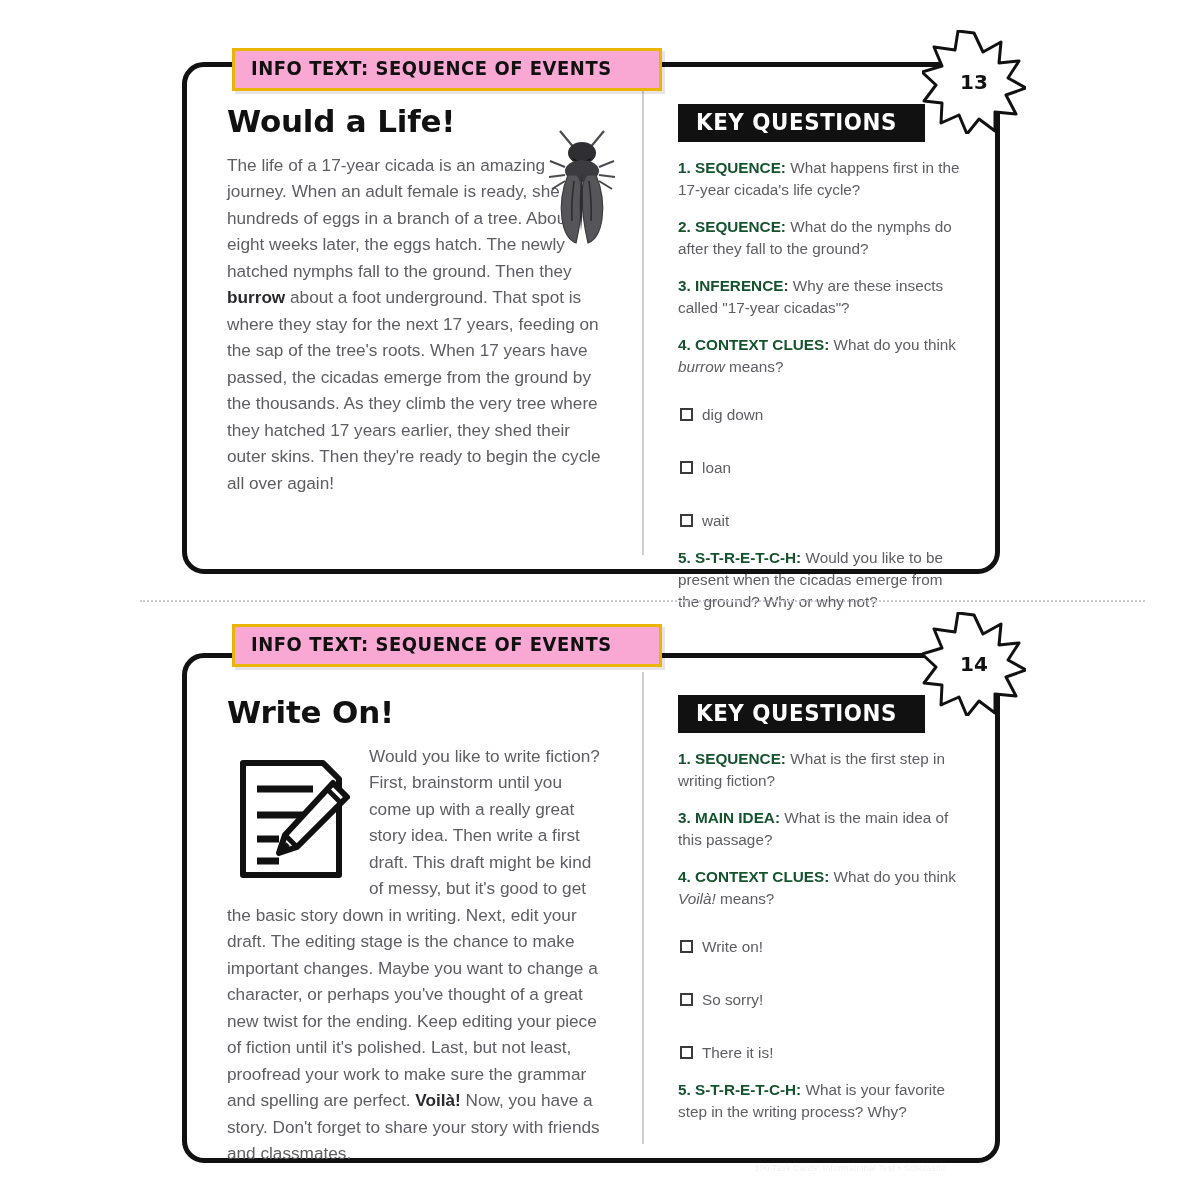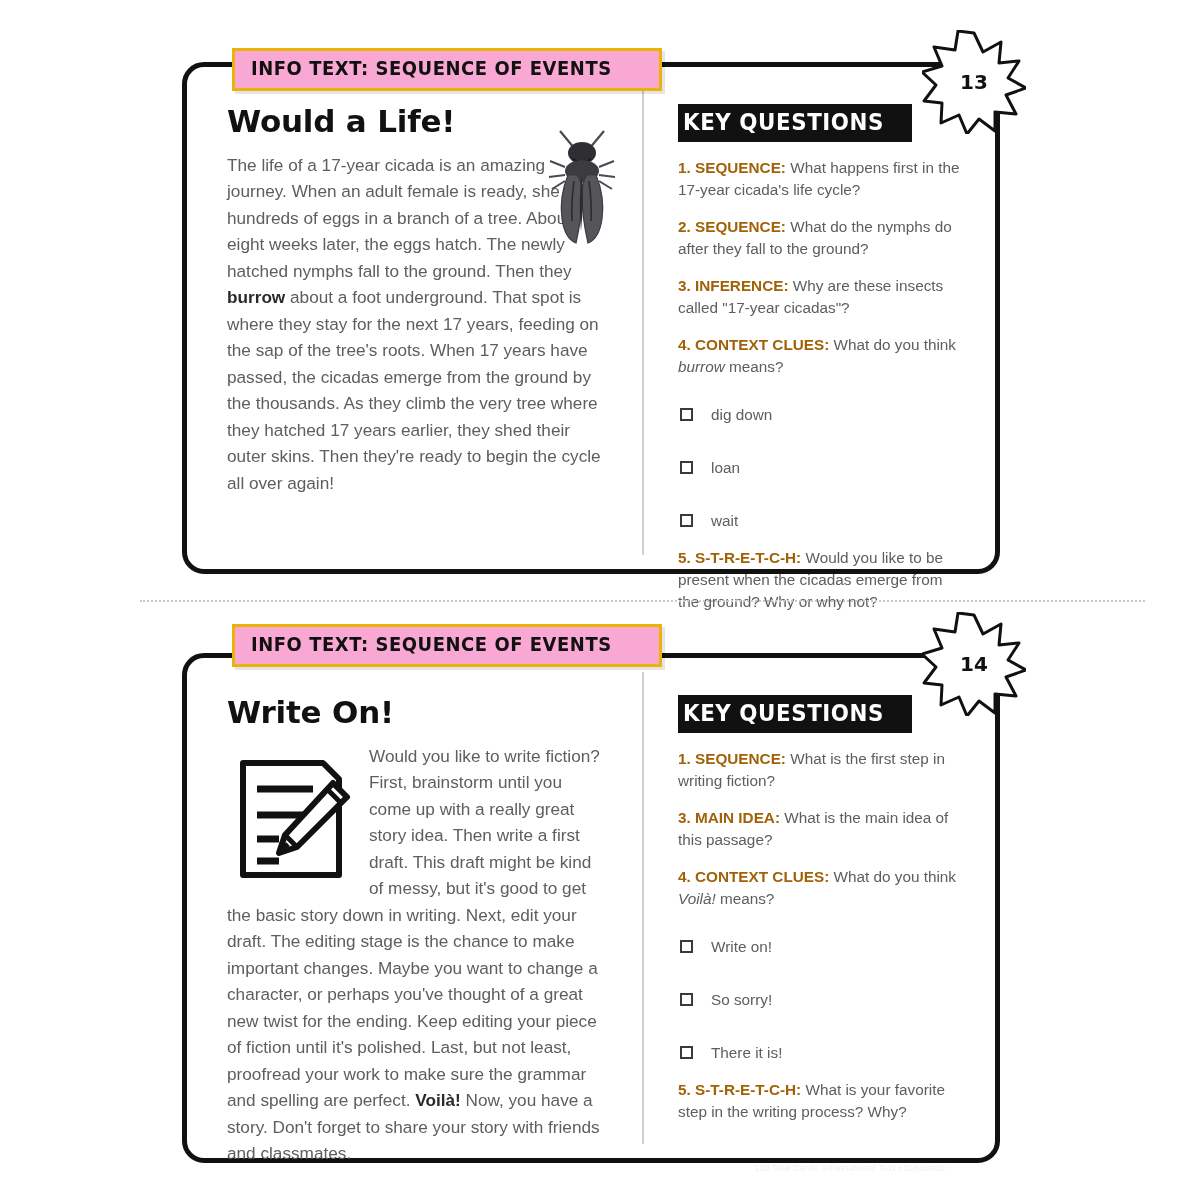--- a/index.html
+++ b/index.html
@@ -141,21 +141,21 @@
     height: 130px;
     margin: 10px 16px 4px 8px;
     shape-outside: margin-box;
   }
   .notepad svg { display: block; }
 
   
   .kq-bar {
     display: inline-block;
     background: #111111;
-    padding: 7px 13px 8px 5px;
+    padding: 7px 13px 8px 18px;
     margin-bottom: 15px;
   }
   .kq-bar-text {
     font-family: "DejaVu Sans", sans-serif;
     font-weight: bold;
     font-size: 23px;
     line-height: 1;
     letter-spacing: 0.6px;
     color: #ffffff;
     white-space: nowrap;
@@ -163,32 +163,32 @@
     transform-origin: left center;
     display: inline-block;
   }
   .q {
     font-size: 15.3px;
     line-height: 22px;
     color: #5d5d62;
     margin-bottom: 15px;
   }
   .q .q-label {
-    color: #a16207;
+    color: #14532d;
     font-weight: bold;
   }
   .q em { font-style: italic; }
 
   .choices {
     margin: -6px 0 16px 2px;
   }
   .choice {
     display: flex;
     align-items: center;
-    gap: 18px;
+    gap: 9px;
     margin-bottom: 2px;
     margin-top: 32px;
   }
   .checkbox {
     width: 13px;
     height: 13px;
     border: 2px solid #3a3a3e;
     box-sizing: border-box;
     flex: 0 0 13px;
   }

